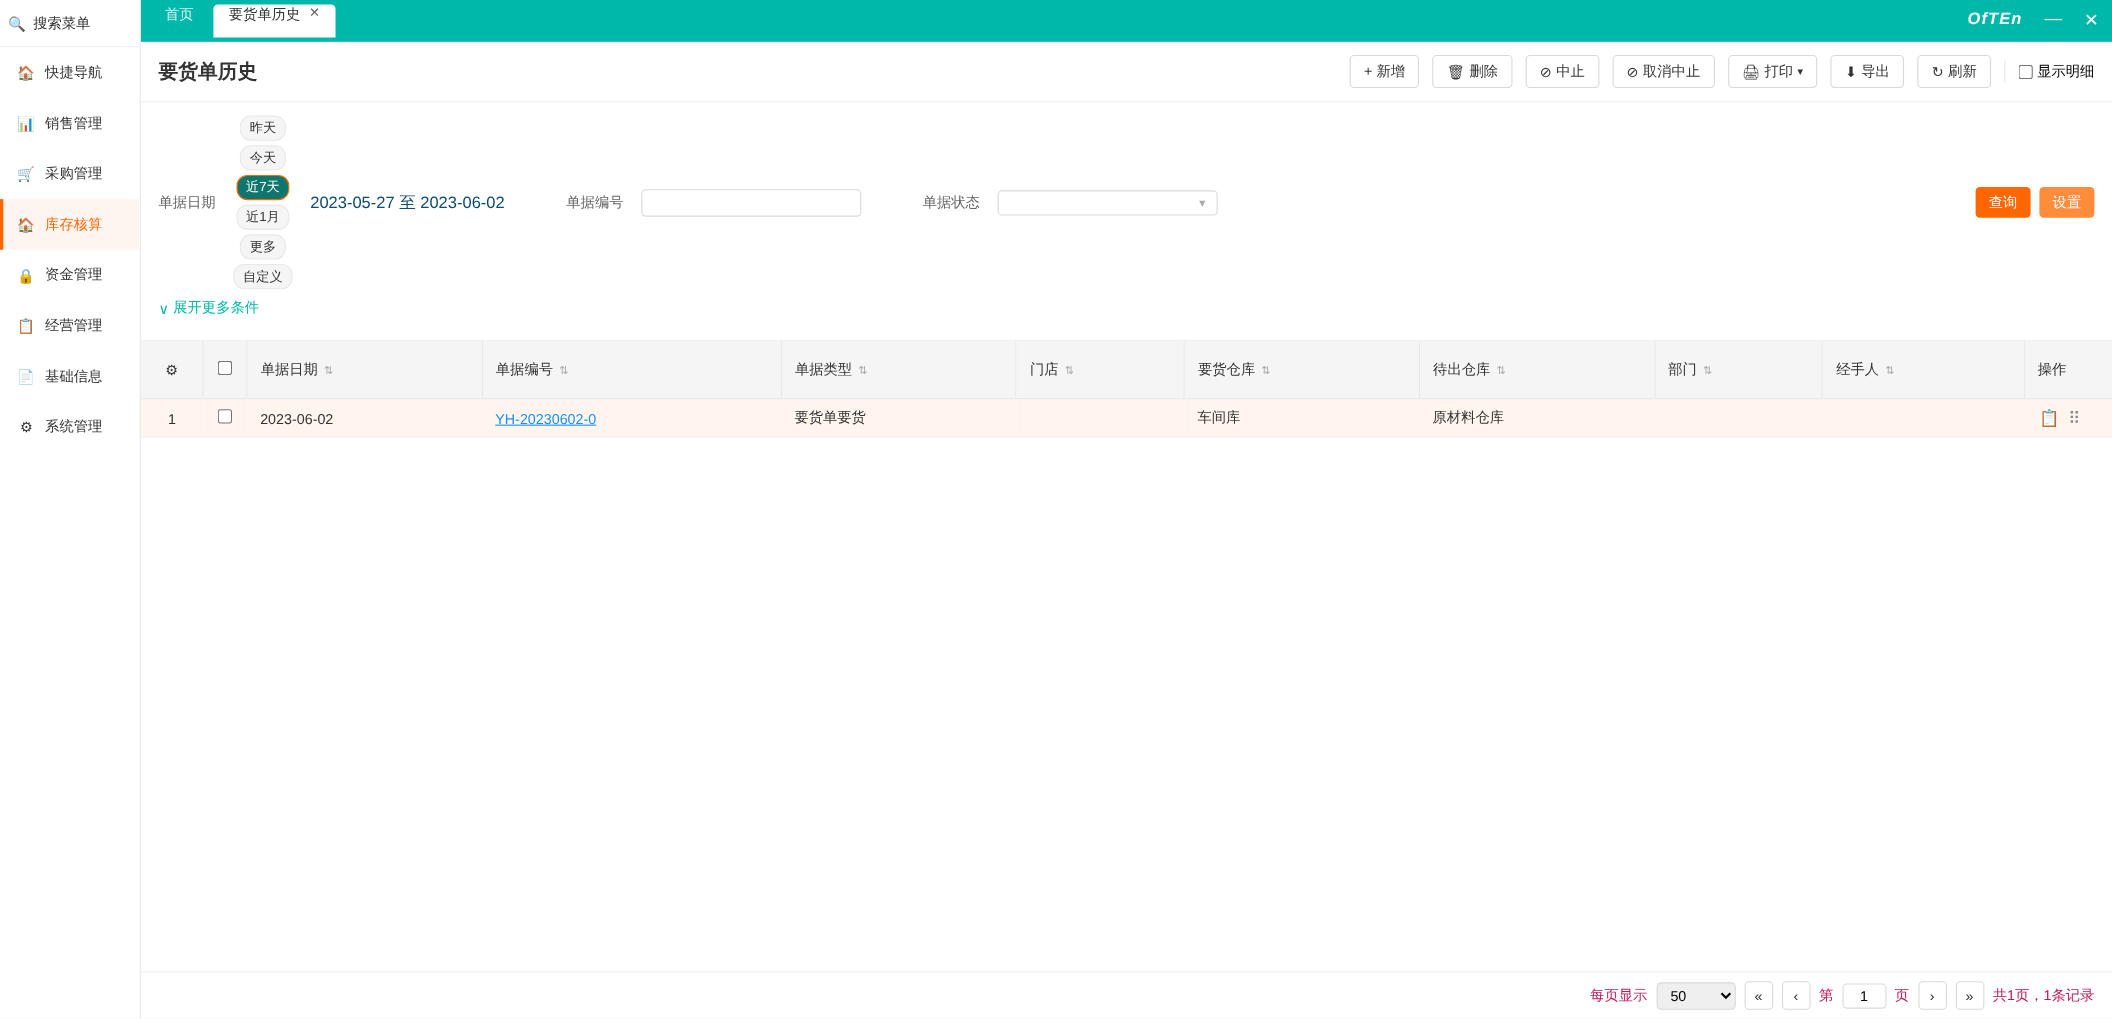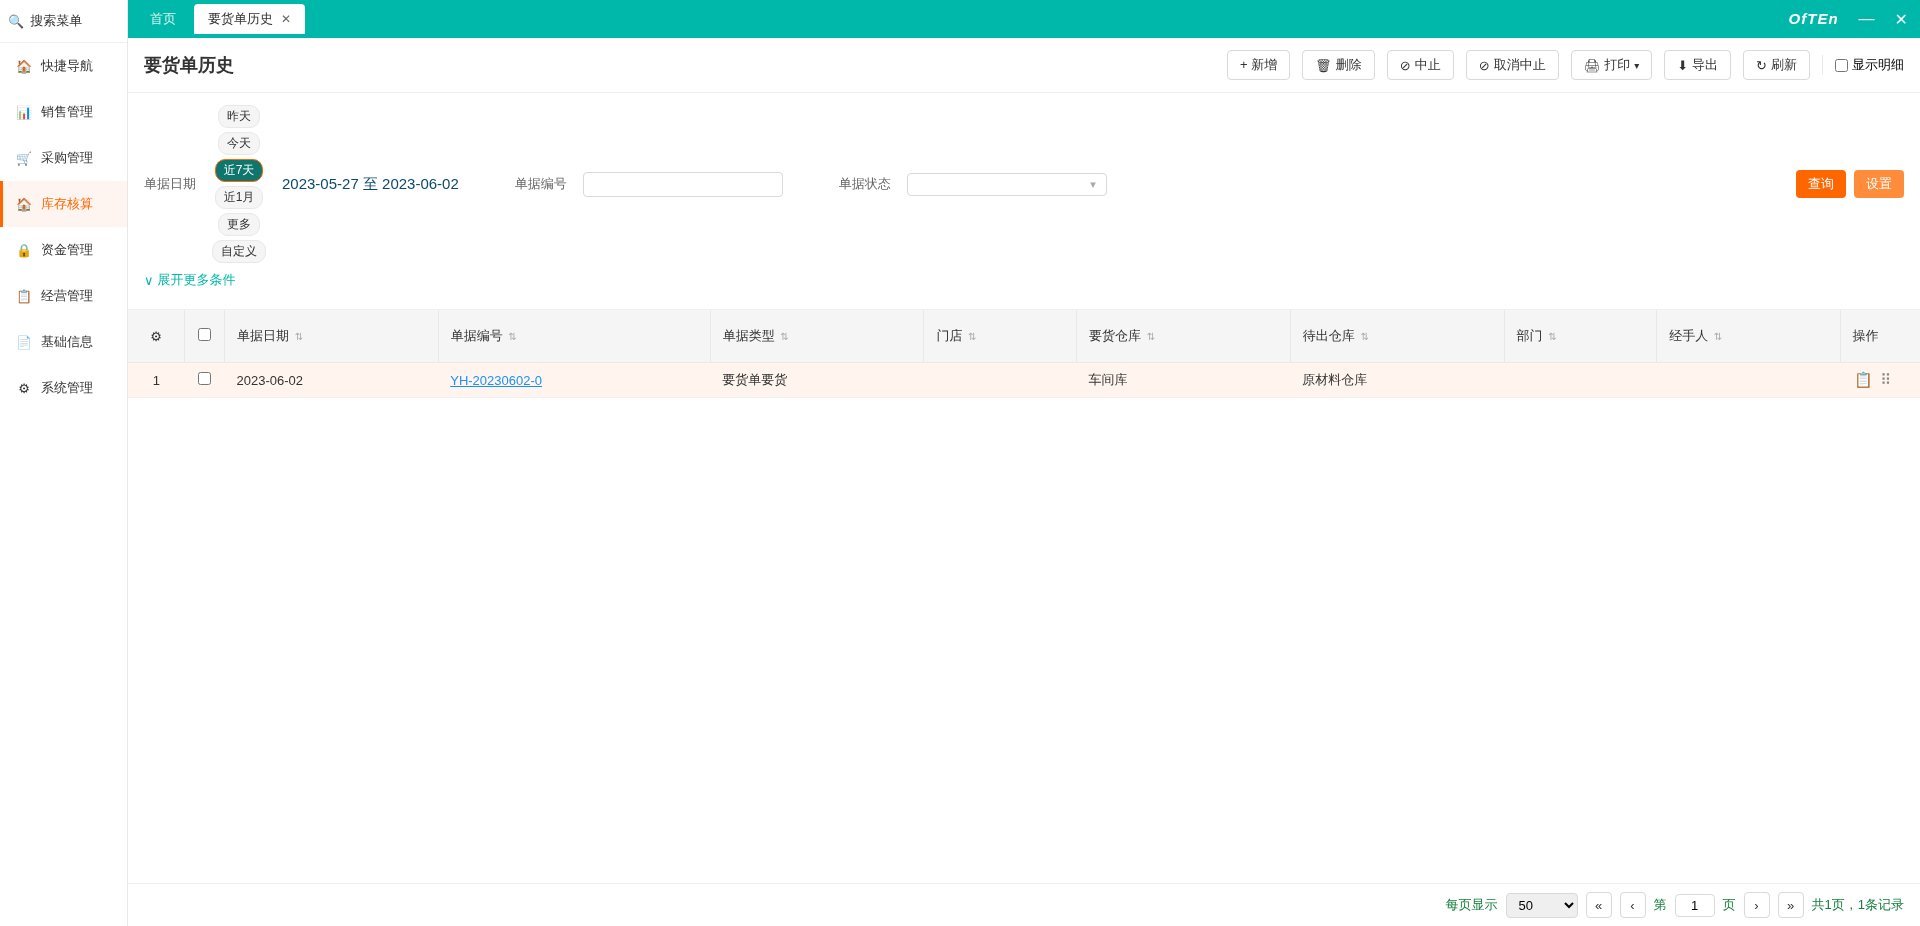--- a/index.html
+++ b/index.html
@@ -51,21 +51,21 @@
     .tab-bar {
       background: #00b8a9;
       display: flex;
       align-items: center;
       height: 38px;
       padding: 0 8px;
       gap: 4px;
     }
     .tab-item {
       display: flex;
-      align-items: center;
+      align-items: flex-start;
       gap: 6px;
       padding: 0 14px;
       height: 30px;
       border-radius: 4px 4px 0 0;
       cursor: pointer;
       color: rgba(255,255,255,0.85);
       font-size: 13px;
     }
     .tab-item.active {
       background: #fff;
@@ -251,21 +251,21 @@
     
     .pagination-bar {
       display: flex;
       align-items: center;
       justify-content: flex-end;
       padding: 8px 16px;
       border-top: 1px solid #f0f0f0;
       gap: 8px;
       background: #fff;
     }
-    .pagination-label { color: #15803d; }
+    .pagination-label { color: #be185d; }
     .page-size-select {
       border: 1px solid #d9d9d9;
       border-radius: 4px;
       padding: 3px 20px 3px 8px;
       font-size: 13px;
       cursor: pointer;
       outline: none;
     }
     .page-btn {
       width: 26px; height: 26px;

